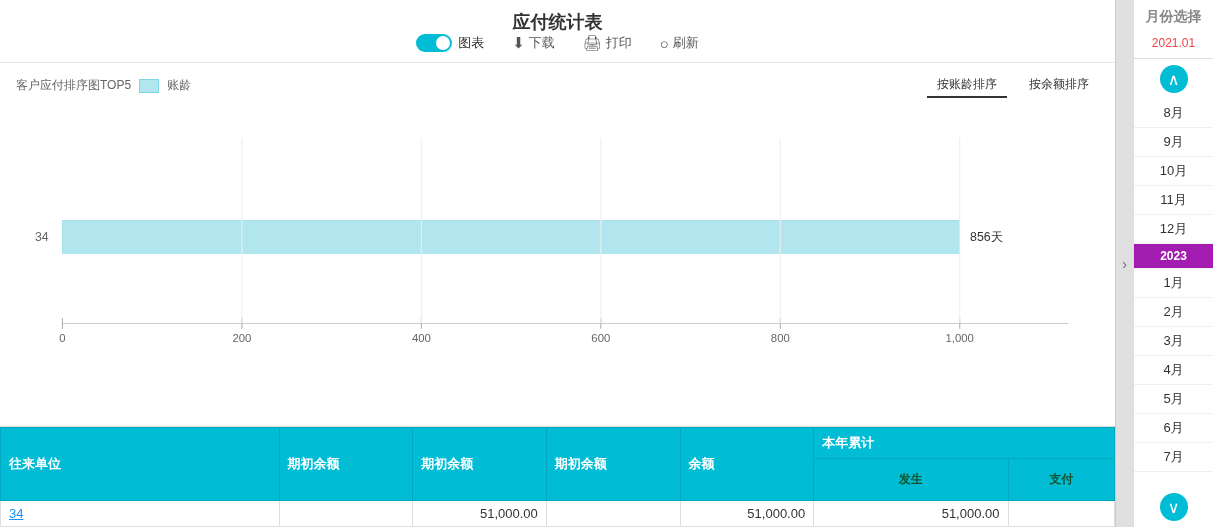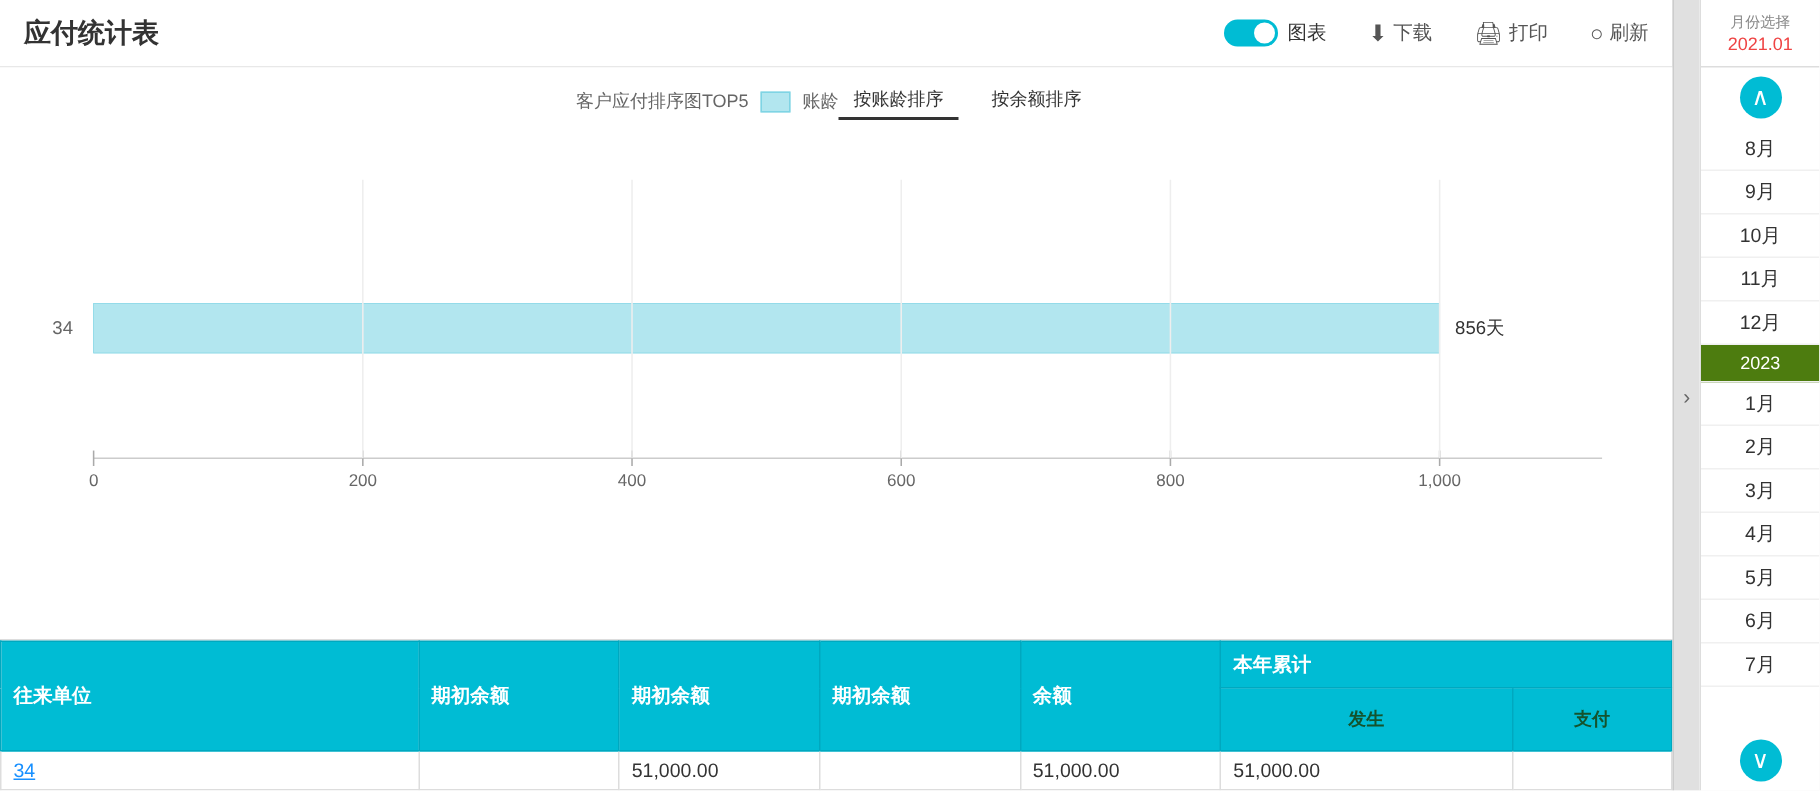--- a/index.html
+++ b/index.html
@@ -3,60 +3,60 @@
   <meta charset="utf-8">
   <style>
     * { box-sizing: border-box; margin: 0; padding: 0; }
     body { font-family: 'Microsoft YaHei', Arial, sans-serif; font-size: 13px; background: #f5f5f5; color: #333; }
 
     .main-container { display: flex; height: 527px; background: #fff; }
 
     .content-area { flex: 1; display: flex; flex-direction: column; overflow: hidden; }
 
     
-    .header { display: flex; align-items: center; justify-content: space-between; padding: 10px 16px; background: #fff; border-bottom: 1px solid #e8e8e8; }
+    .header { display: flex; align-items: center; justify-content: space-between; padding: 10px 16px; background: #fff; border-bottom: 1px solid #e8e8e8; flex-direction: column; }
     .header-title { font-size: 18px; font-weight: bold; color: #333; }
     .header-actions { display: flex; align-items: flex-start; gap: 28px; }
     .toggle-wrap { display: flex; align-items: center; gap: 6px; }
     .toggle { width: 36px; height: 18px; background: #00bcd4; border-radius: 9px; position: relative; cursor: pointer; }
     .toggle::after { content: ''; position: absolute; right: 2px; top: 2px; width: 14px; height: 14px; background: #fff; border-radius: 50%; }
     .action-btn { display: flex; align-items: center; gap: 4px; color: #555; cursor: pointer; font-size: 13px; }
     .action-icon { font-size: 15px; }
 
     
     .chart-section { flex: 1; background: #fff; padding: 10px 16px; overflow: hidden; position: relative; }
-    .chart-toolbar { display: flex; align-items: center; justify-content: center; margin-bottom: 8px; }
+    .chart-toolbar { display: flex; align-items: center; justify-content: space-between; margin-bottom: 8px; }
     .chart-legend { display: flex; align-items: center; gap: 8px; font-size: 12px; color: #666; }
     .legend-box { width: 20px; height: 14px; background: #b2e6ef; border: 1px solid #7fd4e4; }
     .chart-sort-btns { display: flex; gap: 12px; }
     .sort-btn { padding: 3px 10px; font-size: 12px; color: #333; cursor: pointer; background: #fff; border: none; text-decoration: none; }
     .sort-btn.active { border-bottom: 2px solid #333; }
 
     
     .chart-area { position: relative; height: 270px; }
     .chart-svg { width: 100%; height: 100%; }
 
     
     .table-section { background: #fff; border-top: 1px solid #ddd; }
     table { width: 100%; border-collapse: collapse; }
     .thead-top th { background: #00bcd4; color: #fff; text-align: left; padding: 6px 8px; font-size: 13px; border: 1px solid #00a8bf; }
     .thead-sub th { background: #00bcd4; color: #14532d; text-align: center; padding: 12px 8px; font-size: 12px; border: 1px solid #00a8bf; }
-    tbody td { padding: 5px 8px; border: 1px solid #ddd; font-size: 13px; text-align: left; }
+    tbody td { padding: 5px 8px; border: 1px solid #ddd; font-size: 13px; text-align: right; }
     tbody td.text-left { text-align: left; }
     tbody td.link { color: #1890ff; text-decoration: underline; cursor: pointer; }
 
     
     .sidebar { width: 80px; background: #fff; border-left: 1px solid #ddd; display: flex; flex-direction: column; align-items: center; padding-top: 0; }
     .sidebar-header { width: 100%; background: #fff; border-bottom: 1px solid #ddd; padding: 8px 4px; font-size: 12px; color: #555; text-align: center; }
-    .sidebar-year-label { font-size: 10px; color: #888; margin-bottom: 0; }
+    .sidebar-year-label { font-size: 14px; color: #888; margin-bottom: 10px; font-weight: bold; }
     .sidebar-year-input { font-size: 12px; color: #ef4444; text-align: center; width: 100%; border: none; outline: none; }
     .sidebar-nav-btn { width: 28px; height: 28px; background: #00bcd4; color: #fff; border: none; border-radius: 50%; cursor: pointer; font-size: 16px; display: flex; align-items: center; justify-content: center; margin: 6px auto; }
     .month-list { width: 100%; flex: 1; overflow-y: auto; }
     .month-item { padding: 5px 8px; font-size: 13px; color: #333; cursor: pointer; text-align: center; border-bottom: 1px solid #f0f0f0; position: relative; }
-    .month-item.year-marker { background: #4d7c0f; color: #fff; font-weight: normal; font-size: 12px; }
+    .month-item.year-marker { background: #a21caf; color: #fff; font-weight: bold; font-size: 12px; }
 
     .sidebar-expand { width: 18px; background: #e0e0e0; display: flex; flex-direction: column; align-items: center; justify-content: center; cursor: pointer; border-left: 1px solid #ccc; }
     .expand-arrow { font-size: 14px; color: #666; }
   </style>
 </head>
 <body>
 
 <div class="main-container">
 
   <div class="content-area">

